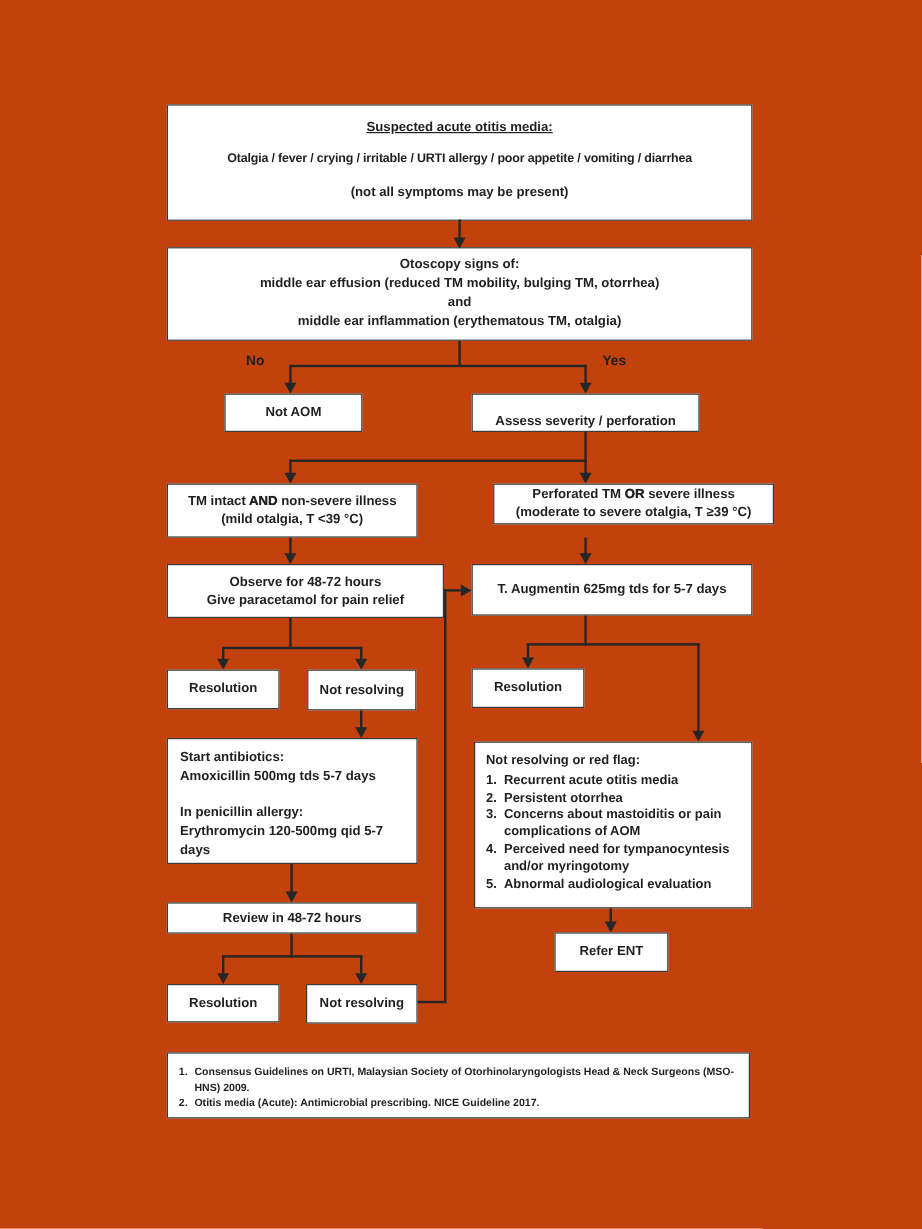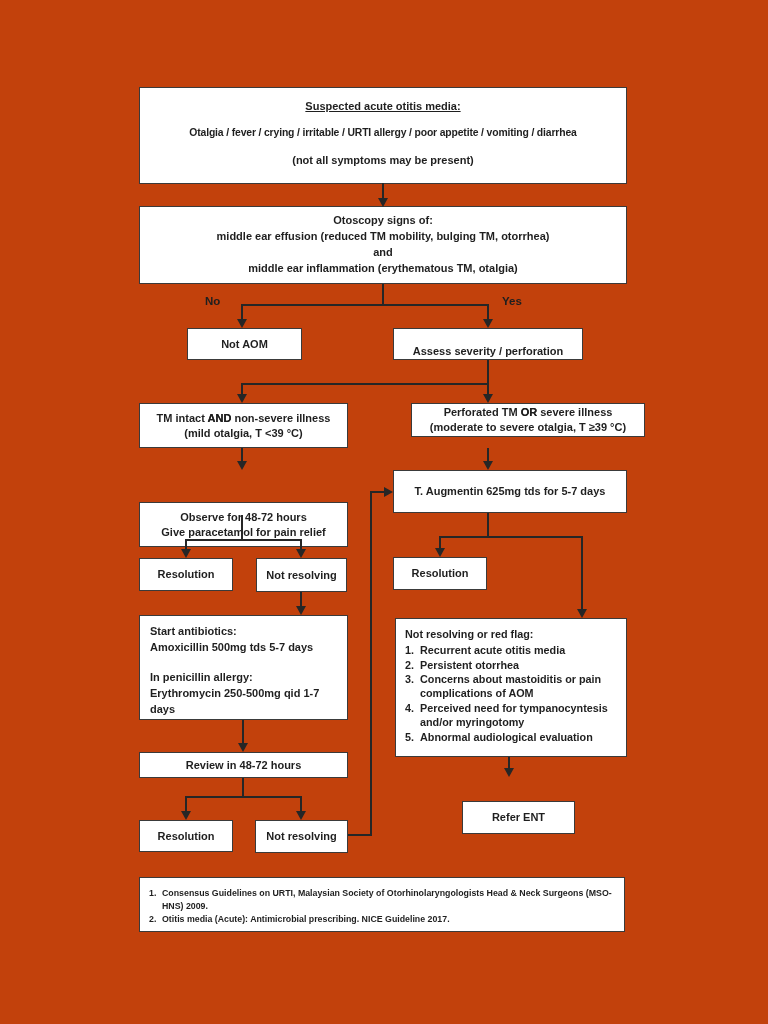--- a/index.html
+++ b/index.html
@@ -67,21 +67,21 @@
   <div class="box" style="left:139px;top:403px;width:209px;height:45px;">
     <div><span>TM intact </span><span class="xb">AND</span><span> non-severe illness</span></div>
     <div>(mild otalgia, T &lt;39 °C)</div>
   </div>
 
   <div class="box" style="left:411px;top:403px;width:234px;height:34px;">
     <div><span>Perforated TM </span><span class="xb">OR</span><span> severe illness</span></div>
     <div>(moderate to severe otalgia, T ≥39 °C)</div>
   </div>
 
-  <div class="box" style="left:139px;top:470px;width:209px;height:45px;margin-top:32px;">
+  <div class="box" style="left:139px;top:470px;width:231px;height:45px;">
     <div>Observe for 48-72 hours</div>
     <div>Give paracetamol for pain relief</div>
   </div>
 
   <div class="box" style="left:393px;top:470px;width:234px;height:43px;">
     <div>T. Augmentin 625mg tds for 5-7 days</div>
   </div>
 
   <div class="box" style="left:139px;top:558px;width:94px;height:33px;">
     <div>Resolution</div>
@@ -95,40 +95,40 @@
     <div>Resolution</div>
   </div>
 
   <div class="box left-align" style="left:139px;top:615px;width:209px;height:105px;padding:8px 8px 0 10px;line-height:1.45;">
     <div class="grp">
       <div>Start antibiotics:</div>
       <div>Amoxicillin 500mg tds 5-7 days</div>
     </div>
     <div class="grp g2">
       <div>In penicillin allergy:</div>
-      <div>Erythromycin 250-500mg qid 1-7 days</div>
+      <div>Erythromycin 120-500mg qid 5-7 days</div>
     </div>
   </div>
 
   <div class="box left-align redflag-box" style="left:395px;top:618px;width:232px;height:139px;padding:8px 5px 0 9px;">
     <div>Not resolving or red flag:</div>
     <ol class="numlist">
       <li>Recurrent acute otitis media</li>
       <li>Persistent otorrhea</li>
       <li>Concerns about mastoiditis or pain complications of AOM</li>
       <li>Perceived need for tympanocyntesis and/or myringotomy</li>
       <li>Abnormal audiological evaluation</li>
     </ol>
   </div>
 
   <div class="box" style="left:139px;top:752px;width:209px;height:26px;">
     <div>Review in 48-72 hours</div>
   </div>
 
-  <div class="box" style="left:462px;top:777px;width:113px;height:33px;margin-top:24px;">
+  <div class="box" style="left:462px;top:777px;width:95px;height:33px;">
     <div>Refer ENT</div>
   </div>
 
   <div class="box" style="left:139px;top:820px;width:94px;height:32px;">
     <div>Resolution</div>
   </div>
 
   <div class="box" style="left:255px;top:820px;width:93px;height:33px;">
     <div>Not resolving</div>
   </div>

